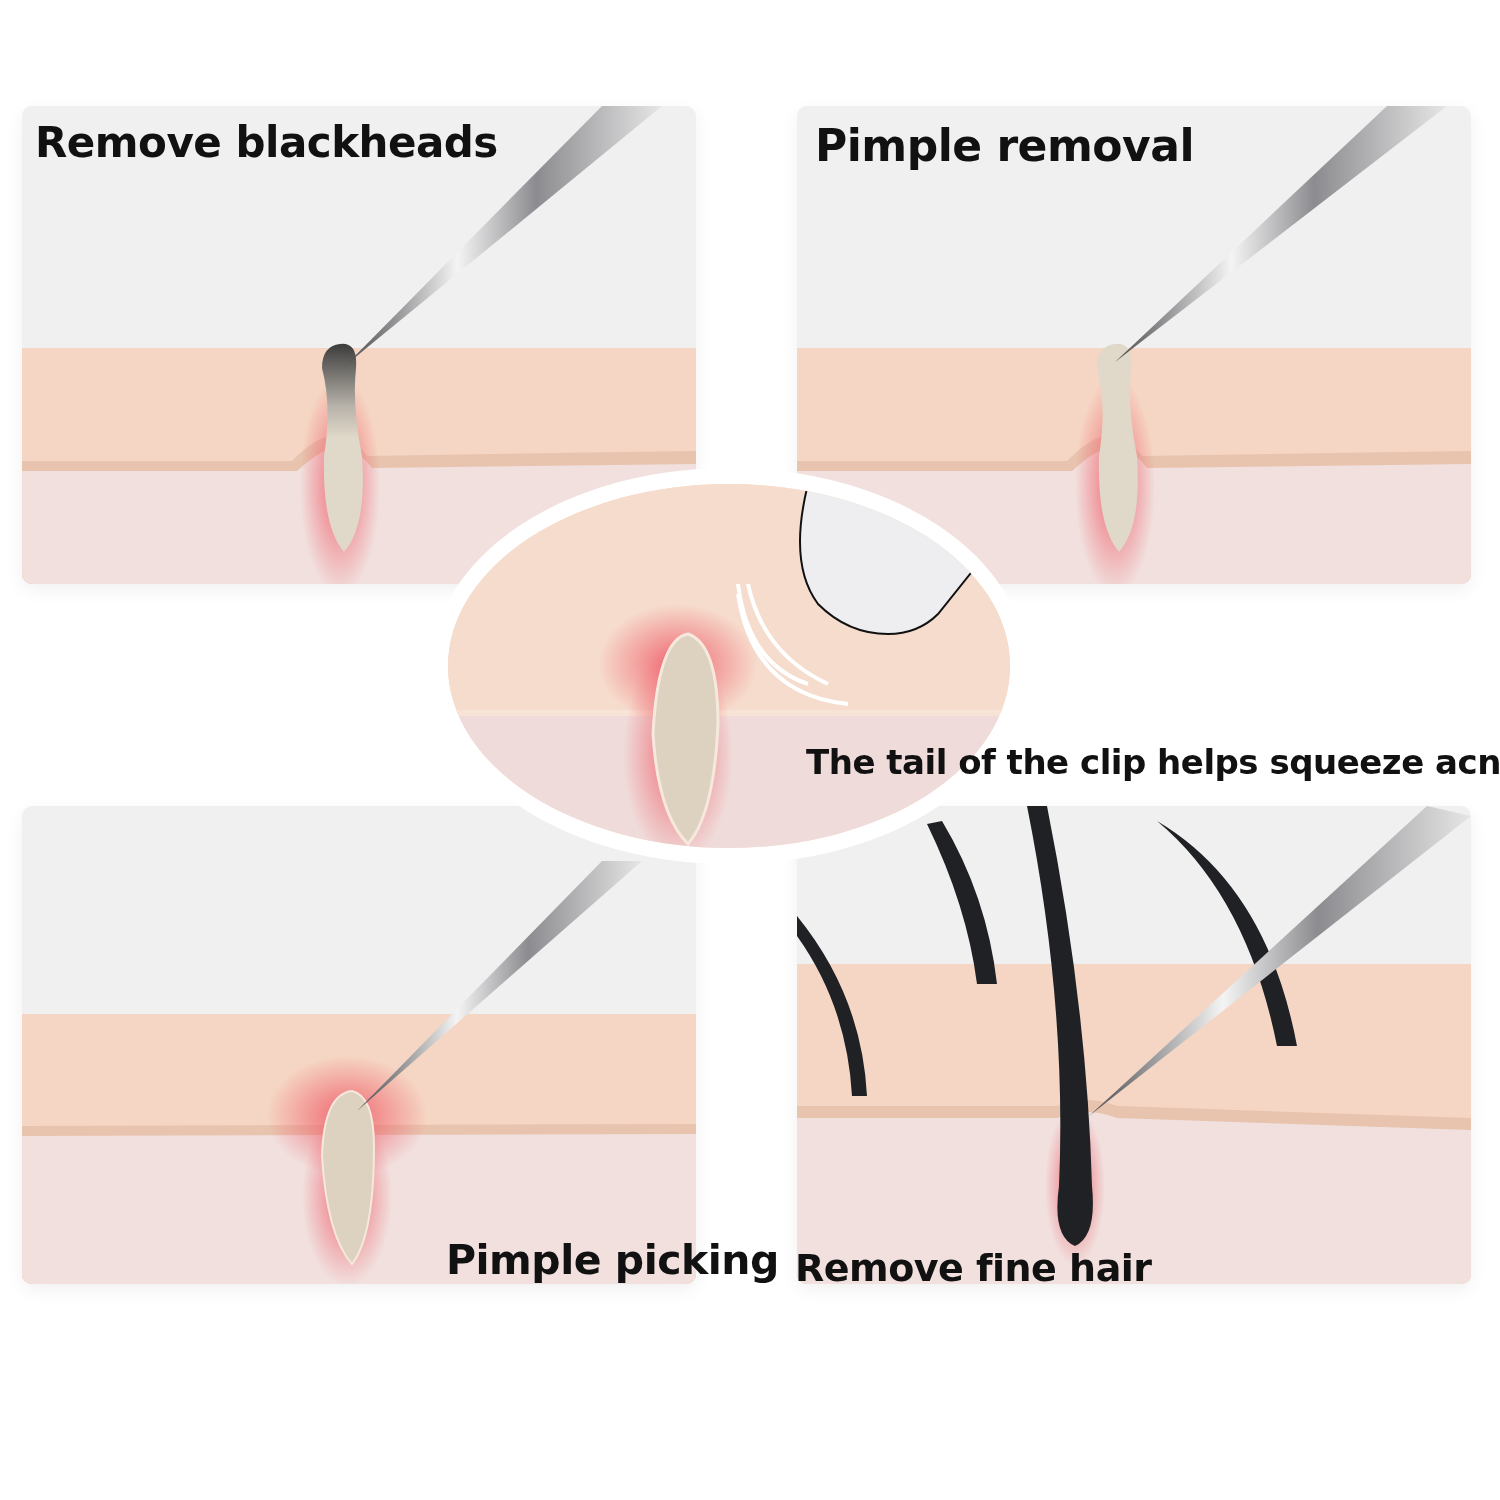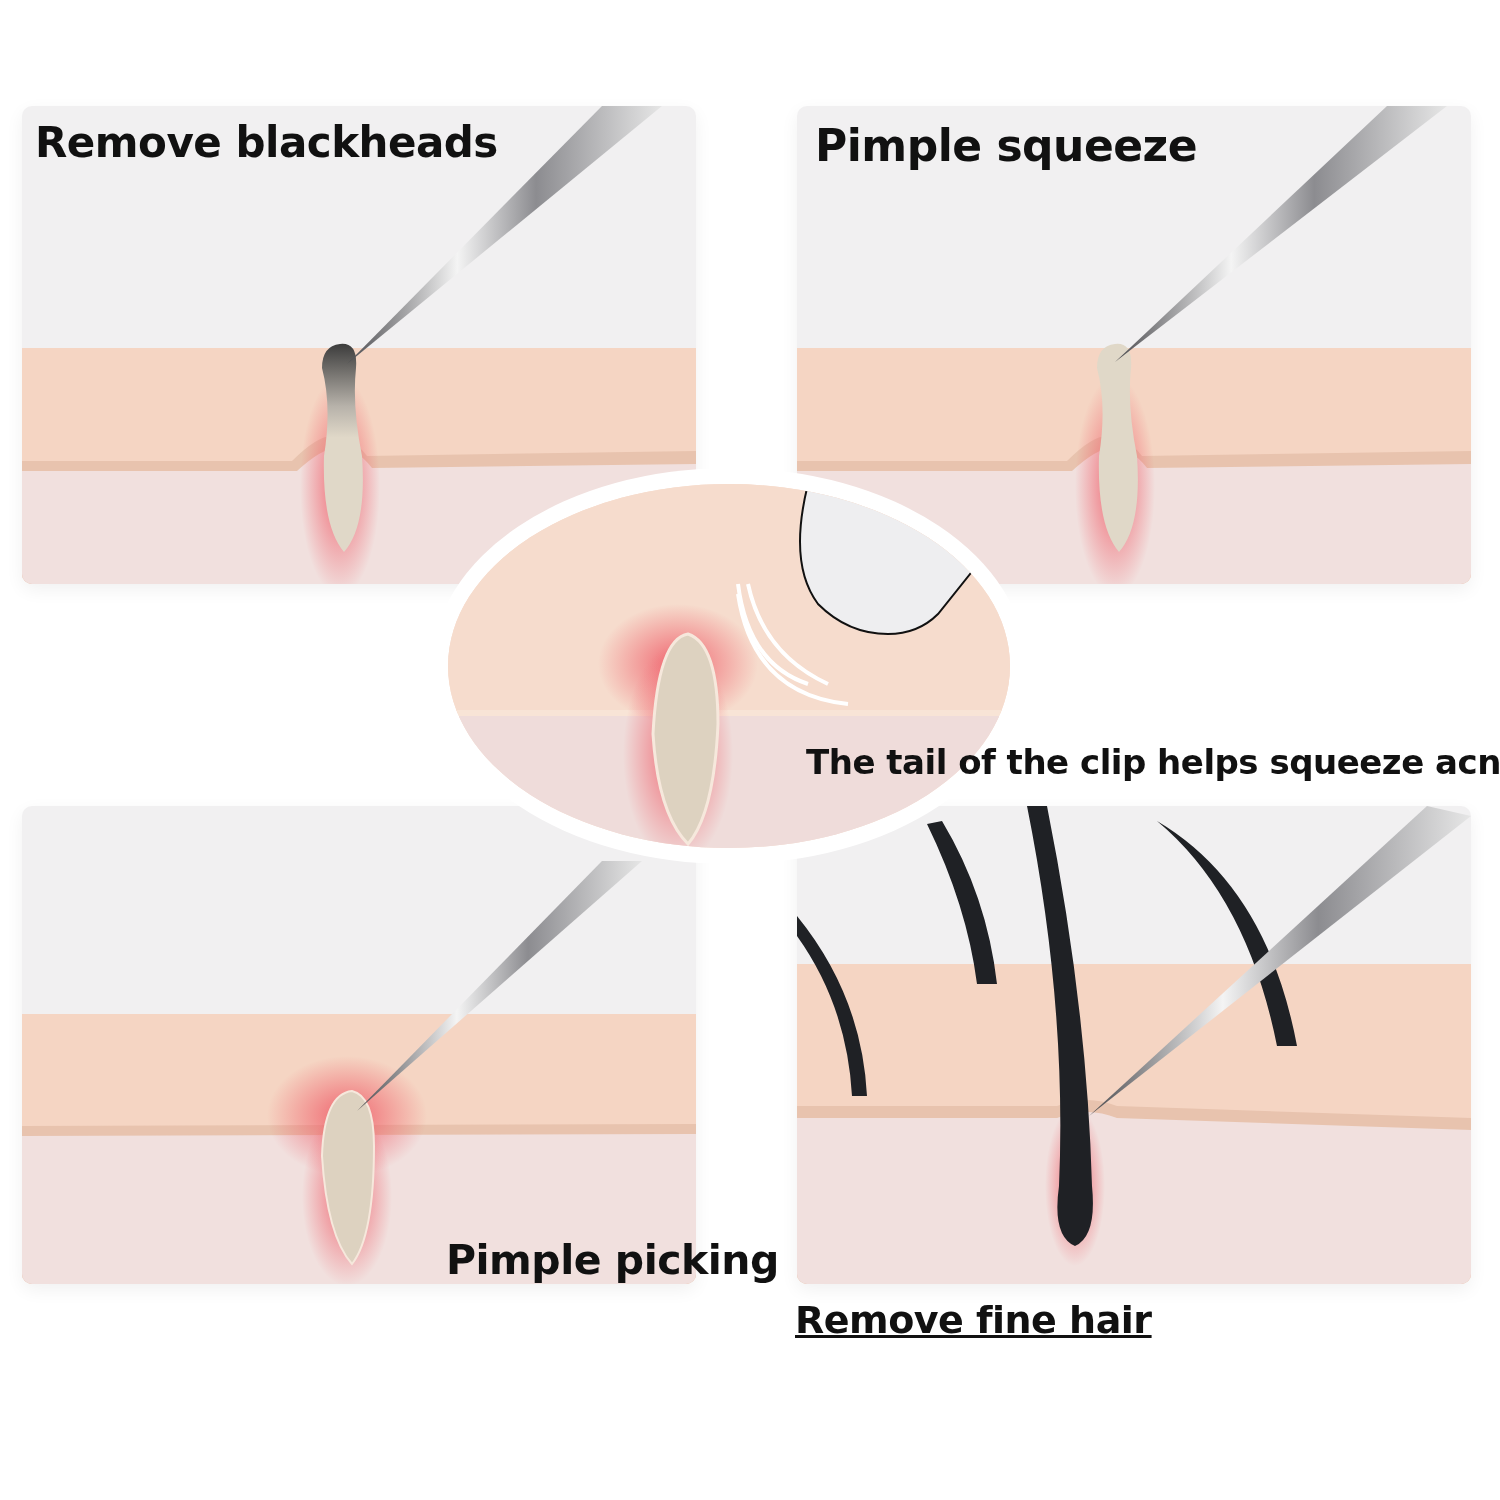--- a/index.html
+++ b/index.html
@@ -9,21 +9,21 @@
   .label{position:absolute;color:#111;font-weight:bold;font-family:"DejaVu Sans",sans-serif;white-space:nowrap;letter-spacing:-0.5px;text-align:center;}
   #p1{left:22px;top:106px;width:674px;height:478px;}
   #p2{left:797px;top:106px;width:674px;height:478px;}
   #p3{left:22px;top:806px;width:674px;height:478px;}
   #p4{left:797px;top:806px;width:674px;height:478px;}
   #lens{position:absolute;left:432px;top:468px;width:594px;height:396px;border-radius:50%;background:#ffffff;z-index:5;}
   #lens .inner{position:absolute;left:16px;top:16px;right:16px;bottom:16px;border-radius:50%;overflow:hidden;background:#f6dccd;}
   .lbl1{left:35px;top:118px;font-size:42px;}
   .lbl2{left:815px;top:120px;font-size:44px;}
   .lbl3{left:403px;top:1236px;font-size:41px;z-index:6;margin-left:43px;}
-  .lbl4{left:795px;top:1298px;font-size:38px;z-index:6;text-decoration:underline;}
+  .lbl4{left:795px;top:1246px;font-size:38px;z-index:6;}
   .lbl5{left:806px;top:742px;font-size:34px;z-index:7;}
 </style>
 </head>
 <body>
 
 
 
 <defs></defs>
 <svg width="0" height="0" style="position:absolute">
   <defs>
@@ -63,21 +63,21 @@
 <div id="p2" class="panel">
   <svg width="674" height="478" viewBox="0 0 674 478">
     <rect x="0" y="242" width="674" height="236" fill="#f5d5c3"></rect>
     <path d="M0 355 L270 355 Q295 330 310 330 Q330 330 345 350 L674 345 L674 478 L0 478 Z" fill="#e8c3ae"></path>
     <path d="M0 365 L275 365 Q300 342 315 342 Q335 342 350 362 L674 358 L674 478 L0 478 Z" fill="#f1e0de"></path>
     <ellipse cx="318" cy="380" rx="40" ry="110" fill="url(#red)"></ellipse>
     <path d="M318 238 Q336 236 334 262 Q330 300 340 350 Q345 420 322 446 Q300 420 302 350 Q310 300 300 262 Q300 240 318 238 Z" fill="#e0d8c8"></path>
     <polygon points="318,256 590,0 650,0" fill="url(#steel)"></polygon>
   </svg>
 </div>
-<div class="label lbl2">Pimple squeeze</div>
+<div class="label lbl2">Pimple removal</div>
 
 
 <div id="p3" class="panel">
   <svg width="674" height="478" viewBox="0 0 674 478">
     <rect x="0" y="208" width="674" height="270" fill="#f5d5c3"></rect>
     <path d="M0 320 L674 318 L674 478 L0 478 Z" fill="#e8c3ae"></path>
     <path d="M0 330 L674 328 L674 478 L0 478 Z" fill="#f1e0de"></path>
     <ellipse cx="325" cy="310" rx="80" ry="60" fill="url(#red)"></ellipse>
     <ellipse cx="325" cy="390" rx="45" ry="90" fill="url(#red)"></ellipse>
     <path d="M330 285 Q352 290 352 340 Q352 430 330 458 Q305 430 300 350 Q302 288 330 285 Z" fill="#ddd2c0" stroke="#f6e8dc" stroke-width="2"></path>

